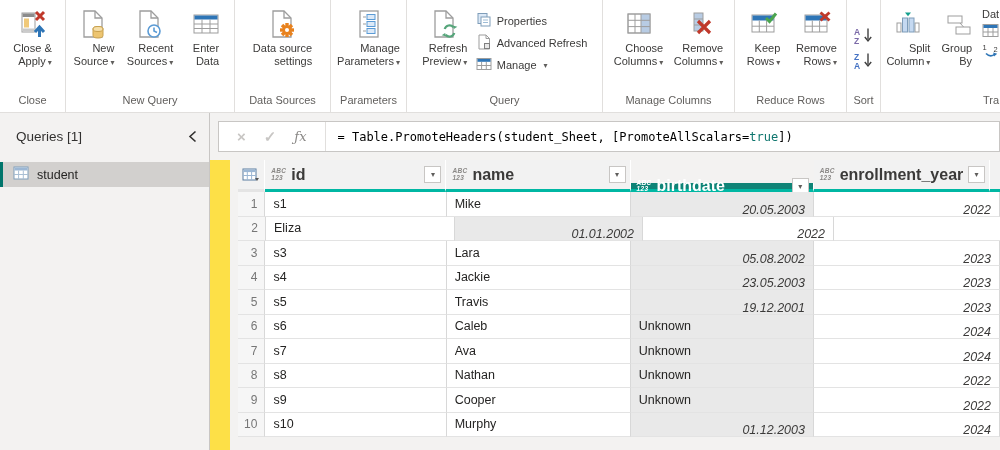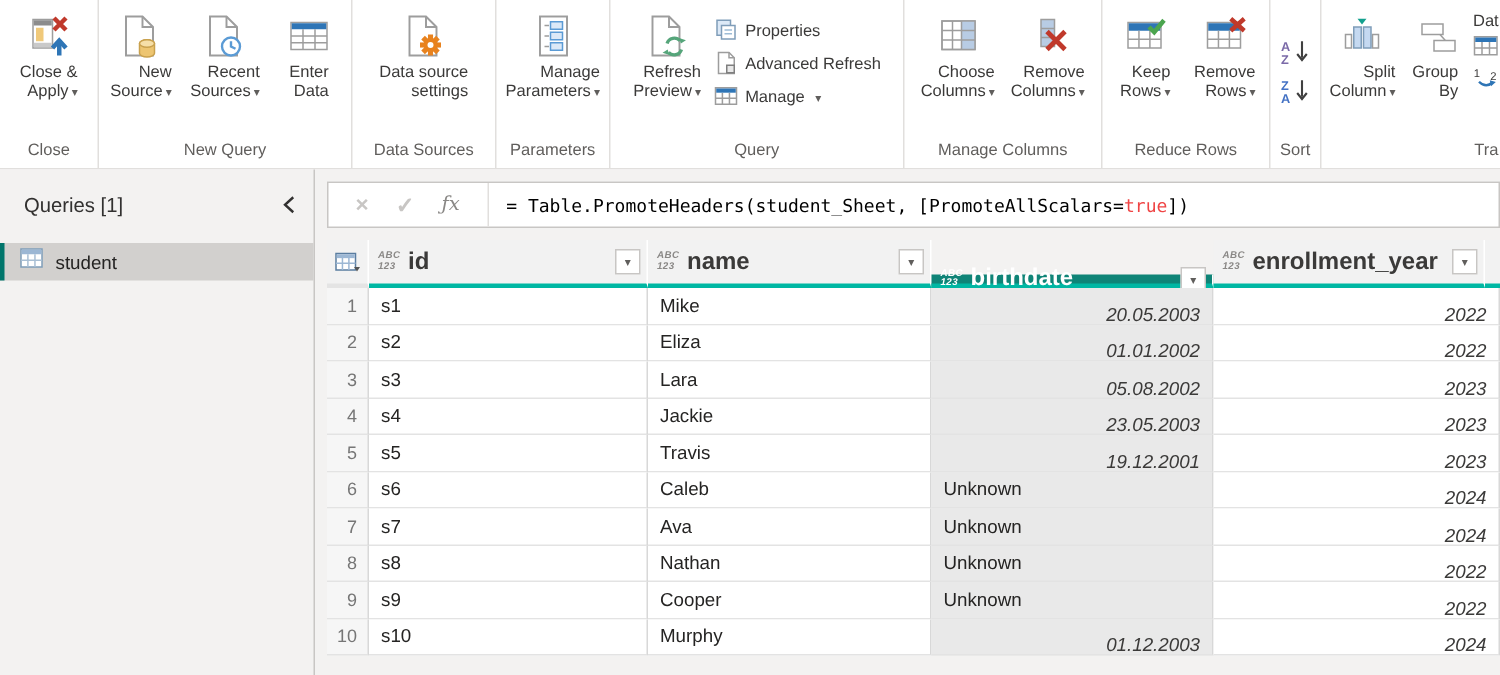--- a/index.html
+++ b/index.html
@@ -32,24 +32,24 @@
   .pane-title { font-size:13.5px; color:#323130; flex:1; }
   .pane-collapse { cursor:pointer; display:flex; align-items:center; }
   .fwrap { flex:1; display:flex; align-items:center; padding:0 0 0 8px; }
   .fbar { flex:1; height:31px; background:#fff; border:1px solid #c8c6c4; display:flex; align-items:center; }
   .fbtns { display:flex; align-items:center; gap:18px; padding:0 18px; border-right:1px solid #e1dfdd;
     height:100%; }
   .fbtn-x, .fbtn-ok { color:#c8c6c4; font-size:15px; font-weight:bold; cursor:pointer; }
   .fbtn-fx { color:#8a8886; font-size:13px; font-style:italic; font-family:"DejaVu Serif", serif; cursor:pointer; }
   .fcode { flex:1; font-family:"DejaVu Sans Mono", monospace; font-size:12px; color:#000;
     padding-left:12px; white-space:nowrap; overflow:hidden; }
-  .fcode .hl { color:#ef4444; }
+  .fcode .hl { color:#0f766e; }
 
   
-  .main { height:290px; display:flex; background:#fde047; }
+  .main { height:290px; display:flex; background:#fde047;gap:20px; }
   .qpane { flex:0 0 210px; border-right:1px solid #c8c6c4; background:#f3f2f1; }
   .qitem { height:25px; margin-top:2px; background:#d2d0ce; border-left:3px solid #00756b;
     display:flex; align-items:center; gap:8px; padding-left:10px; cursor:pointer; }
   .qitem-label { font-size:12.5px; color:#252423; }
 
   .gridwrap { flex:1; padding-left:8px; background:#f3f2f1; overflow:hidden; }
   .ghead { display:flex; height:32px; }
   .th { background:#f2f2f2; border-right:1px solid #fff; border-bottom:3px solid #00b7a3;
     display:flex; align-items:center; padding:0 4px 0 6px; cursor:pointer; }
   .th-label { font-size:16px; font-weight:bold; color:#3b3a39; margin-left:5px; flex:1;
@@ -462,21 +462,20 @@
         <div class="tr">
           <div class="td rownum">1</div>
           <div class="td c-id">s1</div>
           <div class="td c-name">Mike</div>
           <div class="td c-birth num">20.05.2003</div>
           <div class="td c-year num">2022</div>
           <div class="td c-sliver"></div>
         </div>
         <div class="tr">
           <div class="td rownum">2</div>
-          <div class="td c-id">s2</div>
           <div class="td c-name">Eliza</div>
           <div class="td c-birth num">01.01.2002</div>
           <div class="td c-year num">2022</div>
           <div class="td c-sliver"></div>
         </div>
         <div class="tr">
           <div class="td rownum">3</div>
           <div class="td c-id">s3</div>
           <div class="td c-name">Lara</div>
           <div class="td c-birth num">05.08.2002</div>

